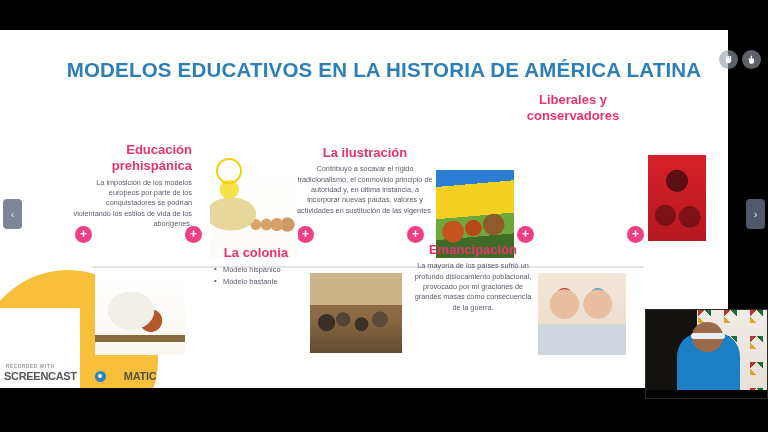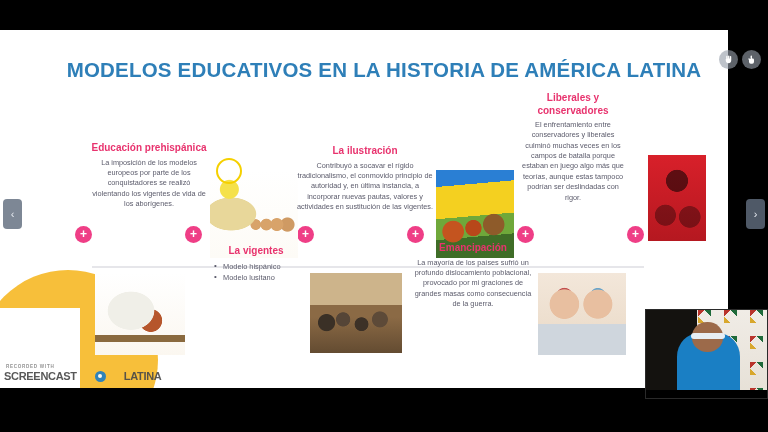--- a/index.html
+++ b/index.html
@@ -31,21 +31,21 @@
     position:absolute; left:0; top:28px; width:768px;
     text-align:center;
     font-size:20.5px; font-weight:bold; letter-spacing:.2px;
     color:#2e7fb8;
     font-family:"Liberation Sans", sans-serif;
   }
 
   
   .block { position:absolute; text-align:center; }
   .block .head {
-    color:#e8336e; font-weight:bold; font-size:10px;
+    color:#e8336e; font-weight:bold; font-size:13px;
     line-height:1.25; margin-bottom:3px;
     font-family:"Liberation Sans", sans-serif;
   }
   .block .body {
     color:#5b5b6b; font-size:7.3px; line-height:1.42;
     font-family:"Liberation Sans", sans-serif;
   }
   .block ul { list-style:none; text-align:left; padding-left:6px; }
   .block ul li { color:#5b5b6b; font-size:7.4px; line-height:1.6; position:relative; padding-left:9px; }
   .block ul li:before {
@@ -256,57 +256,56 @@
     <div class="pic pic-indep" style="left:436px; top:140px; width:78px; height:88px;"></div>
 
     <div class="pic pic-red" style="left:648px; top:125px; width:58px; height:86px;"></div>
 
     <div class="pic pic-aula" style="left:310px; top:243px; width:92px; height:80px;"></div>
 
     <div class="pic pic-popular" style="left:538px; top:243px; width:88px; height:82px;"></div>
 
     <div class="pic pic-escribano" style="left:95px; top:243px; width:90px; height:82px;"></div>
 
-    <div class="block" style="left:88px; top:112px; width:122px;">
+    <div class="block" style="left:70px; top:112px; width:122px;text-align:right;">
       <div class="head">Educación prehispánica</div>
-      <div class="body">La imposición de los modelos europeos por parte de los conquistadores se realizó violentando los vigentes de vida de los aborígenes.</div>
+      <div class="body">La imposición de los modelos europeos por parte de los conquistadores se podrían violentando los estilos de vida de los aborígenes.</div>
     </div>
 
     <div class="block" style="left:208px; top:215px; width:96px;">
-      <div class="head">La vigentes</div>
+      <div class="head">La colonia</div>
       <ul>
         <li>Modelo hispánico</li>
-        <li>Modelo lusitano</li>
+        <li>Modelo bastante</li>
       </ul>
     </div>
 
     <div class="block" style="left:412px; top:212px; width:122px;">
       <div class="head">Emancipación</div>
       <div class="body">La mayoría de los países sufrió un profundo dislocamiento poblacional, provocado por mi graciones de grandes masas como consecuencia de la guerra.</div>
     </div>
 
     <div class="block" style="left:296px; top:115px; width:138px;">
       <div class="head">La ilustración</div>
       <div class="body">Contribuyó a socavar el rígido tradicionalismo, el conmovido principio de autoridad y, en última instancia, a incorporar nuevas pautas, valores y actividades en sustitución de las vigentes.</div>
     </div>
 
     <div class="block" style="left:519px; top:62px; width:108px;">
       <div class="head">Liberales y conservadores</div>
-      <div class="body">El enfrentamiento entre conservadores y liberales culminó muchas veces en los campos de batalla porque estaban en juego algo más que teorías, aunque estas tampoco podrían ser deslindadas con rigor.</div>
     </div>
 
 
     <div class="watermark">
       <div class="wm-top">RECORDED WITH</div>
       <div class="wm-main">
         <span>SCREENCAST</span>
         <span class="wm-o">
             <i></i>
           </span>
-        <span>LATINA</span>
+        <span>MATIC</span>
       </div>
     </div>
 
   </div>
 
   <div class="bar-top"></div>
   <div class="bar-bottom"></div>
 
   <div class="nav-arrow" style="left:3px; top:199px;">
     <span>‹</span>

